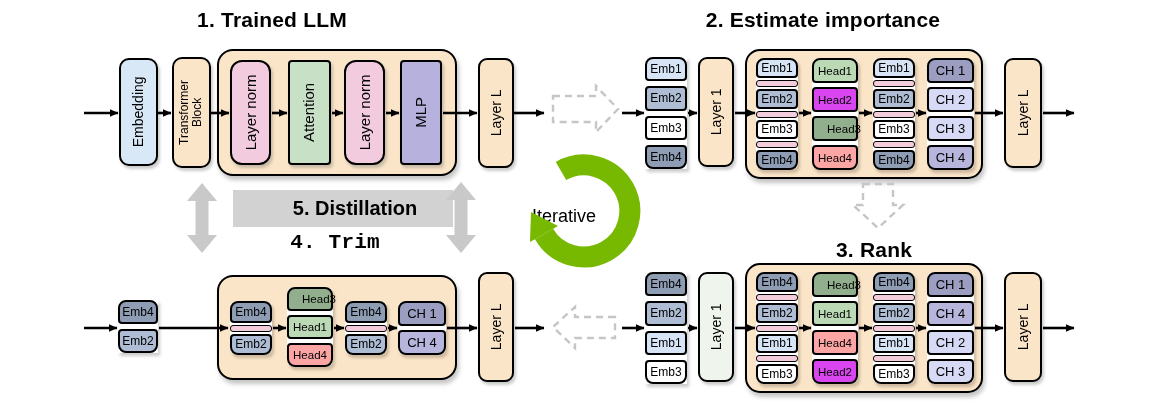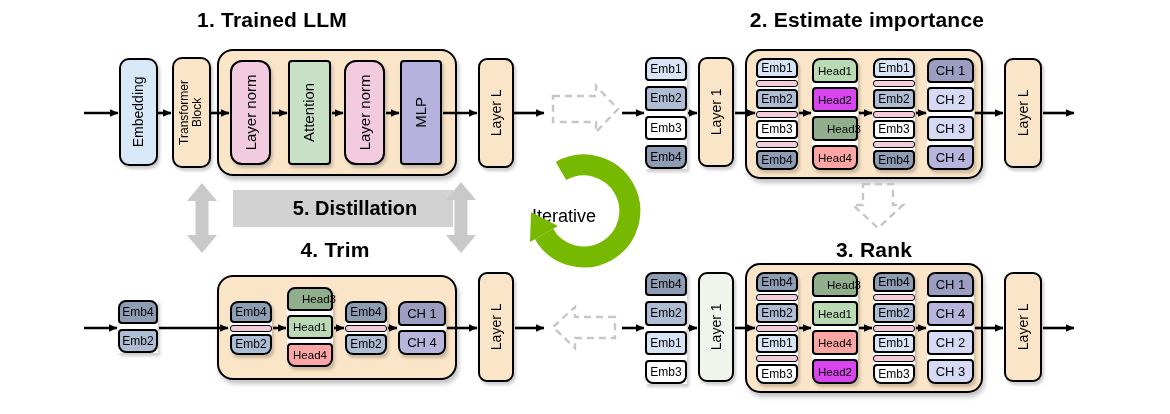--- a/index.html
+++ b/index.html
@@ -33,23 +33,23 @@
            font-size:20px;font-weight:700;padding-left:24px;}
   .iter{position:absolute;text-align:center;font-size:18px;}
   svg.overlay{position:absolute;left:0;top:0;pointer-events:none;}
 </style>
 </head>
 <body>
 
 <div class="canvas">
 
   <div class="title" style="left:172px;top:8px;width:200px;">1. Trained LLM</div>
-  <div class="title" style="left:737px;top:8px;width:260px;">2. Estimate importance</div>
+  <div class="title" style="left:693px;top:8px;width:260px;">2. Estimate importance</div>
   <div class="title" style="left:799px;top:238px;width:150px;">3. Rank</div>
-  <div class="title" style="left:260px;top:238px;width:150px;">4. Trim</div>
+  <div class="title" style="left:260px;top:231px;width:150px;font-family:Liberation Mono, monospace;">4. Trim</div>
   <div class="distill" style="left:233px;top:190px;width:196px;height:37px;">5. Distillation</div>
   <div class="iter" style="left:514px;top:206px;width:100px;">Iterative</div>
 
   <div class="box c-lblue r10" style="left:119px;top:58px;width:39px;height:108px;">
     <div class="vwrap fs14">Embedding</div>
   </div>
   <div class="box c-peach r10" style="left:172px;top:57px;width:39px;height:111px;">
     <div class="vwrap wrap fs12">Transformer Block</div>
   </div>
   <div class="cont" style="left:217px;top:49px;width:240px;height:127px;"></div>

